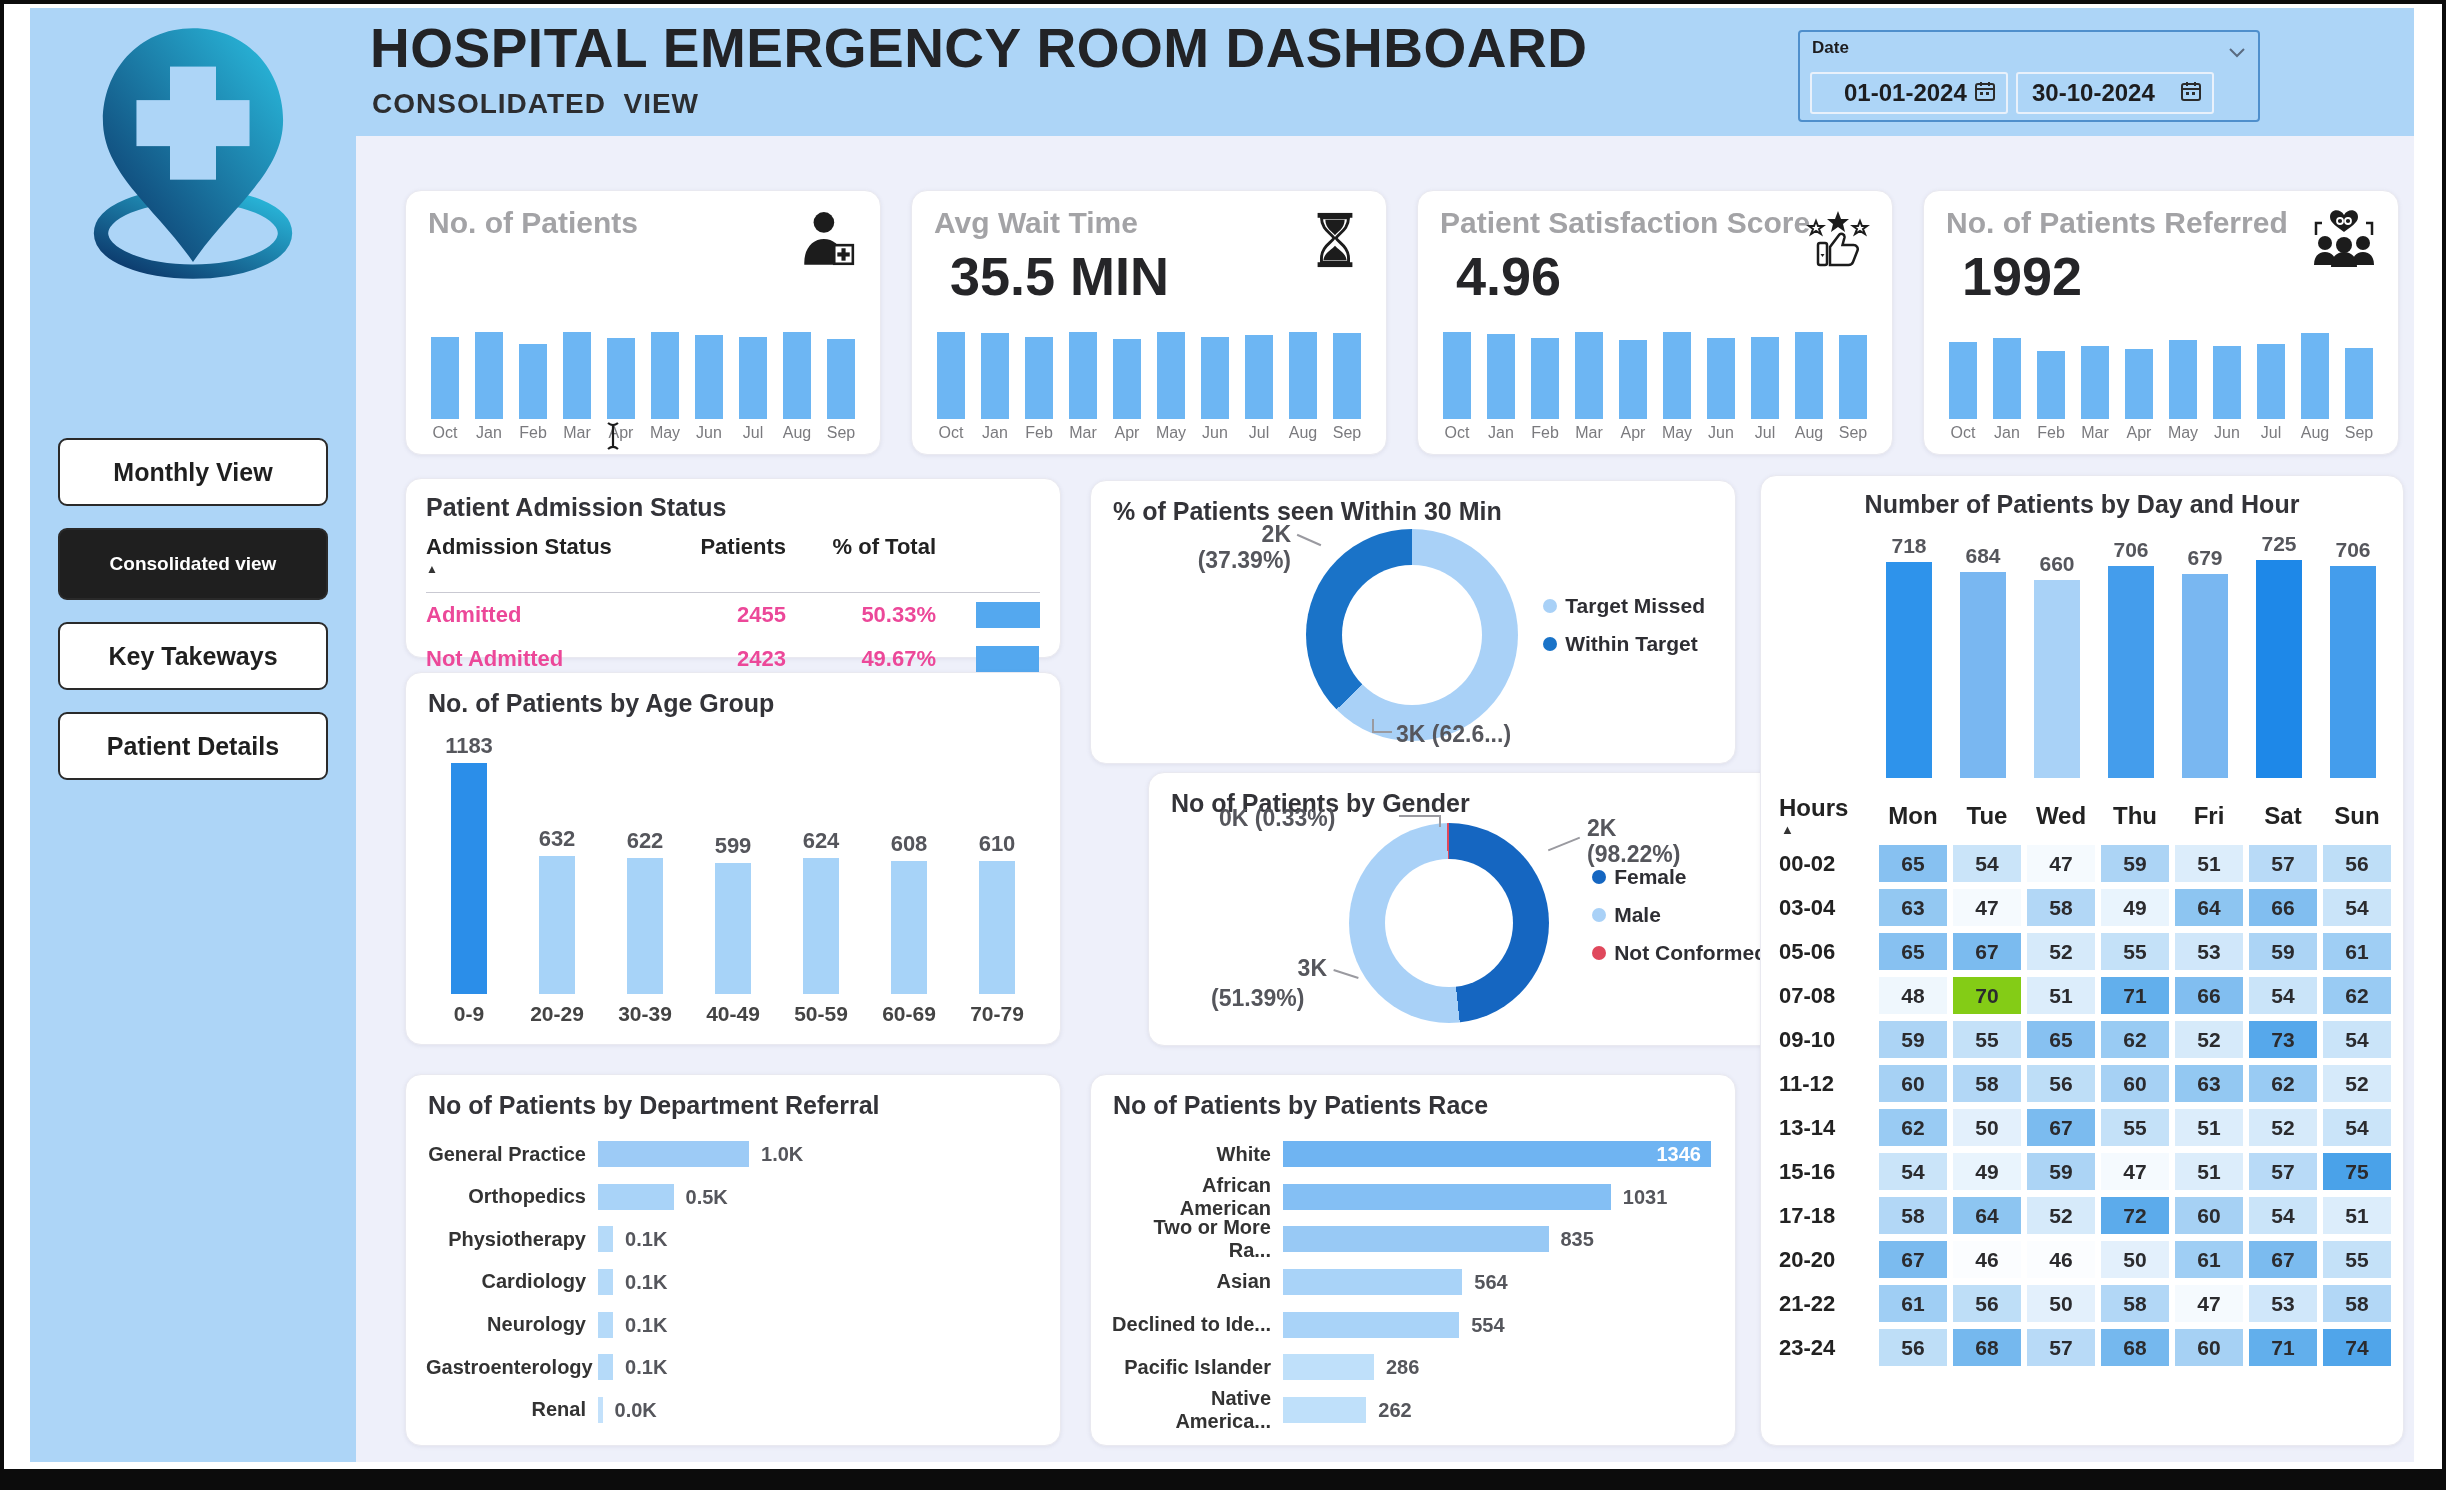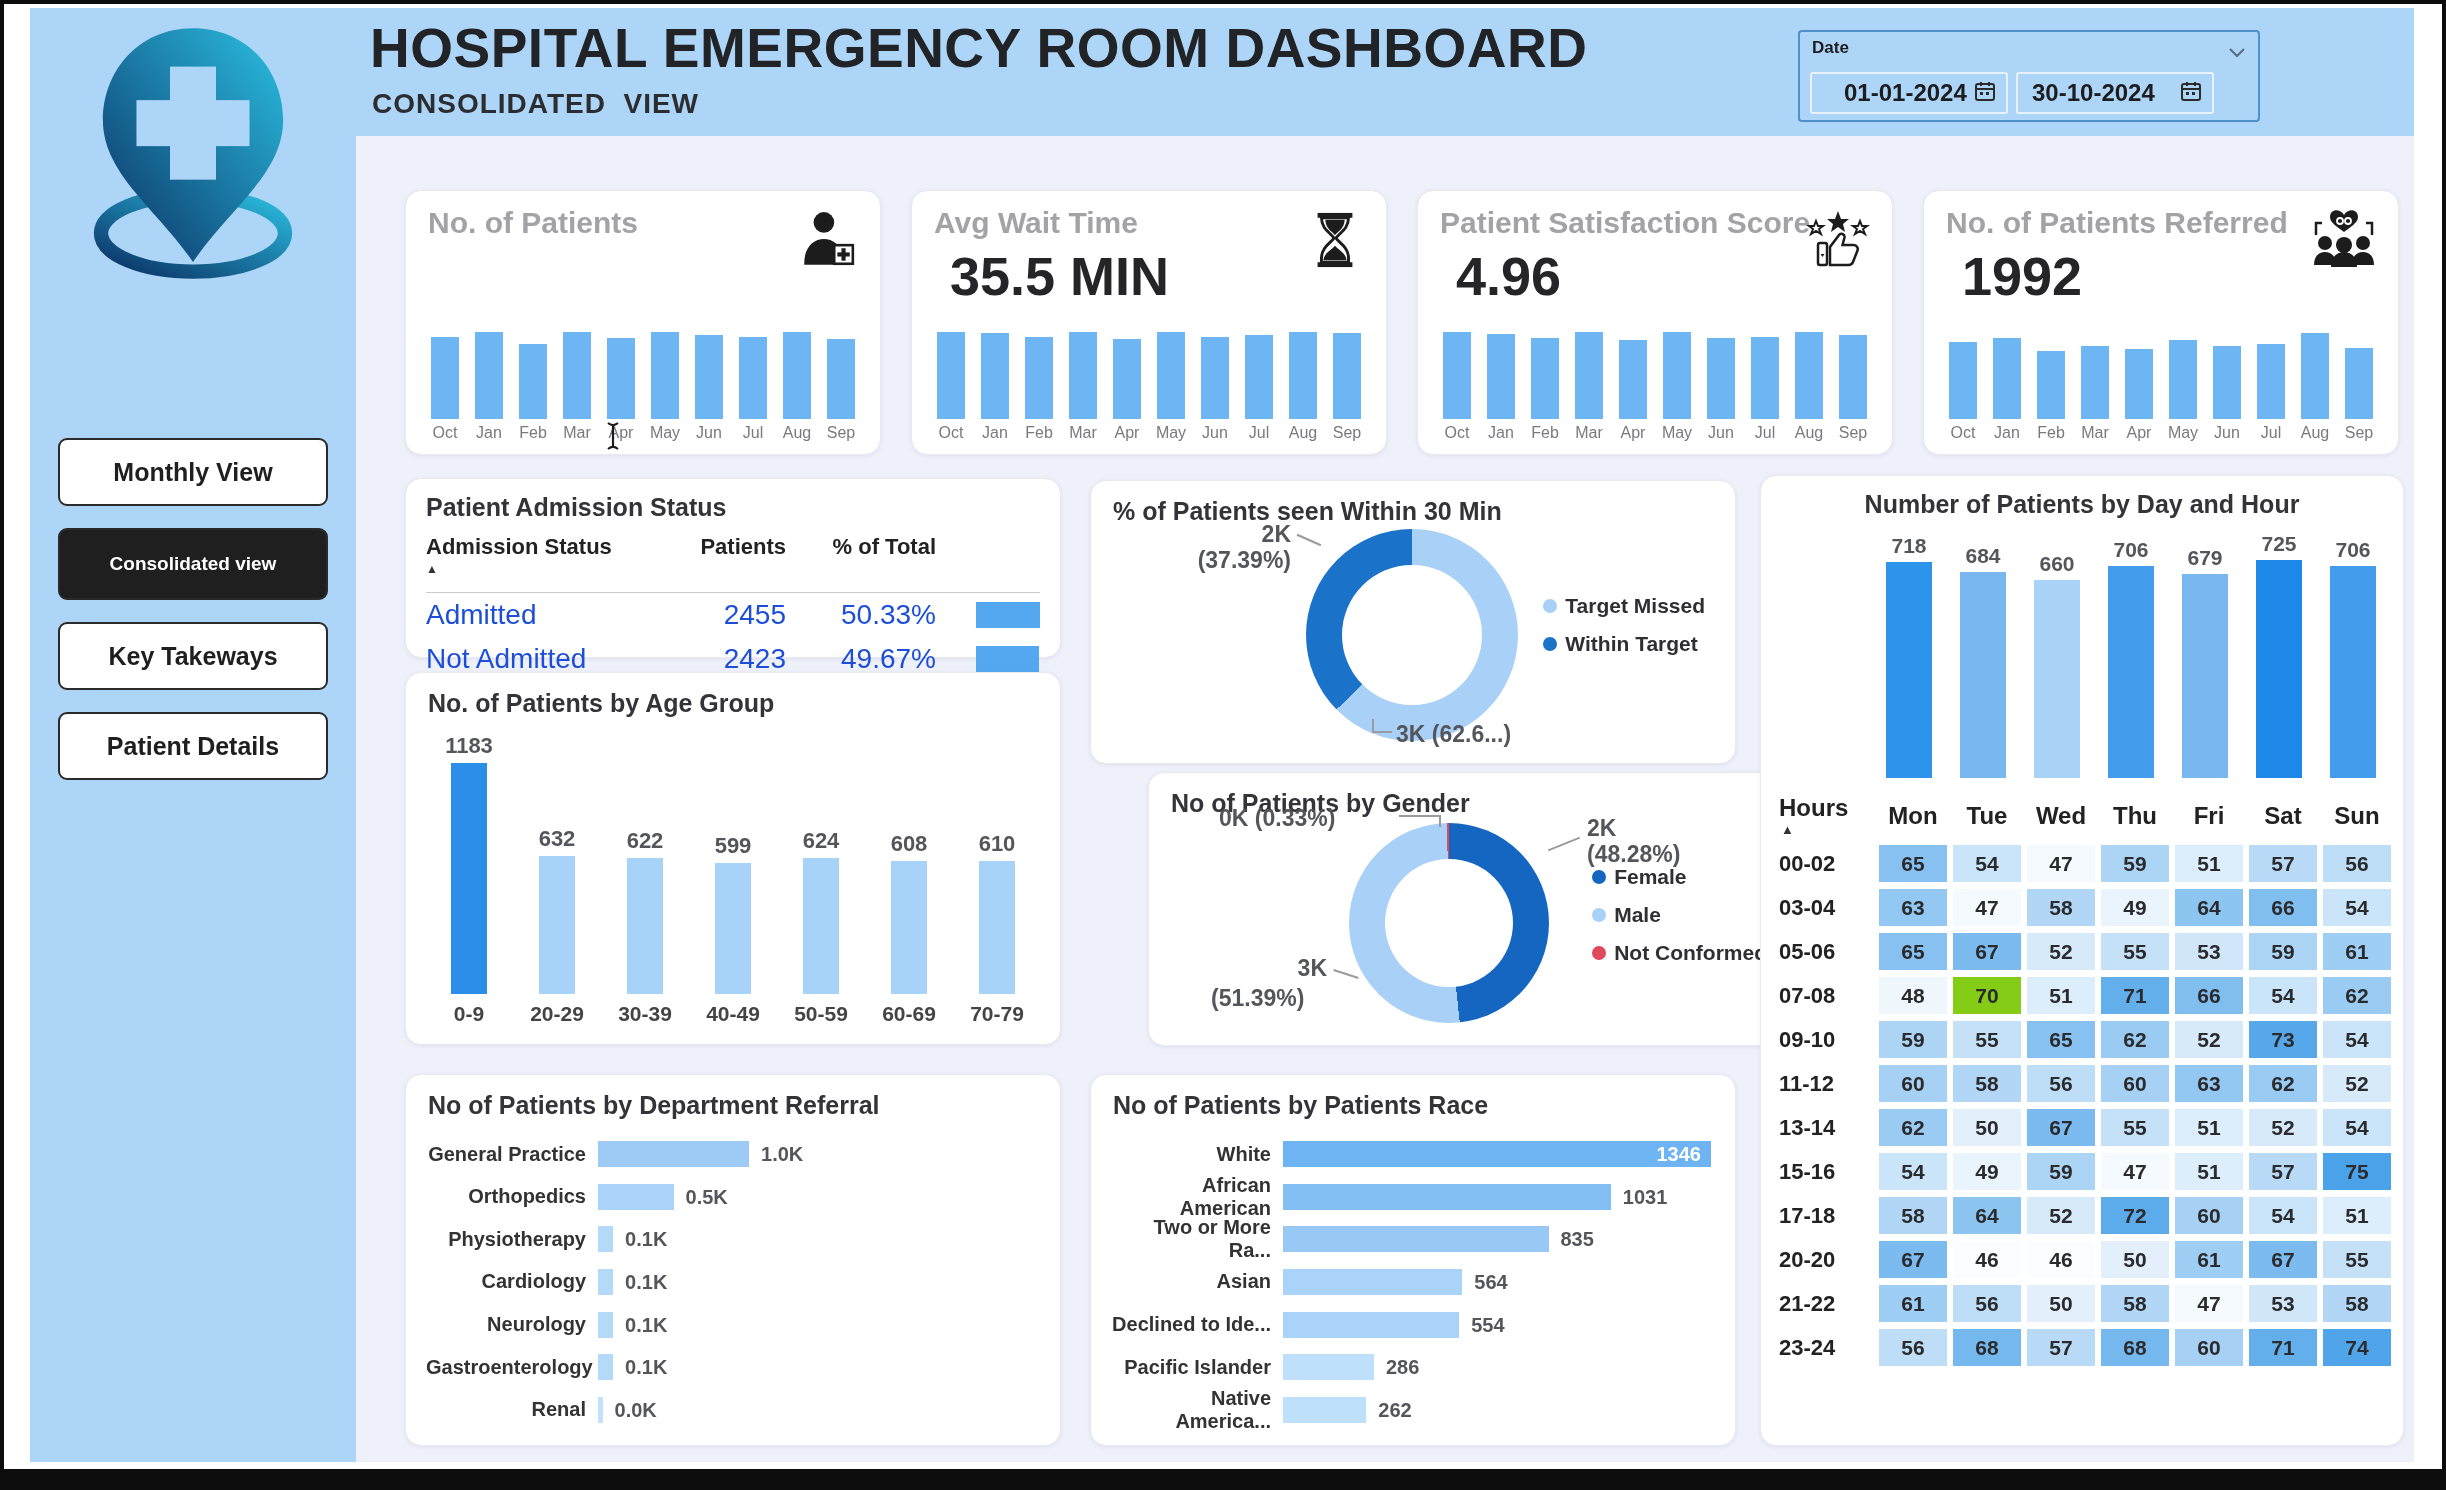--- a/index.html
+++ b/index.html
@@ -45,21 +45,21 @@
   .mini-bar{width:28px;background:#6db6f3;}
   .mini-label{font-size:16px;color:#7a7a7e;margin-top:5px;}
   
   #admission{left:405px;top:478px;width:656px;height:180px;padding:14px 20px;}
   .adm-head{display:grid;grid-template-columns:250px 110px 150px 1fr;margin-top:12px;
     border-bottom:1px solid #c9c9d2;padding-bottom:16px;}
   .adm-h{font-size:22px;font-weight:800;color:#222;}
   .adm-h.num{text-align:right;}
   .adm-sort{font-size:12px;color:#333;margin-top:2px;}
   .adm-row{display:grid;grid-template-columns:250px 110px 150px 1fr;align-items:center;height:44px;}
-  .adm-cell{font-size:28px;font-weight:400;color:#1d4ed8;}
+  .adm-cell{font-size:22px;font-weight:700;color:#ec4899;}
   .adm-cell.num{text-align:right;}
   .adm-bartrack{height:26px;margin-left:40px;position:relative;}
   .adm-bar{height:100%;background:#54a8ef;}
   
   #age-panel{left:405px;top:672px;width:656px;height:373px;padding:16px 22px;}
   #age-bars{position:absolute;left:28px;right:28px;top:60px;bottom:18px;display:flex;justify-content:space-between;}
   .age-col{display:flex;flex-direction:column;align-items:center;justify-content:flex-end;width:70px;}
   .age-val{font-size:22px;font-weight:800;color:#55565c;margin-bottom:4px;}
   .age-bar{width:36px;}
   .age-cat{font-size:21px;font-weight:800;color:#444;margin-top:8px;}
@@ -497,21 +497,21 @@
 <div class="panel" id="gender-panel">
   <div class="panel-title">No of Patients by Gender</div>
   <div class="donut" id="gender-donut" style="left: 200px; top: 50px; width: 200px; height: 200px; background: conic-gradient(rgb(21, 102, 193) 0%, rgb(21, 102, 193) 48.28%, rgb(169, 209, 247) 48.28%, rgb(169, 209, 247) 99.67%, rgb(224, 72, 92) 99.67%, rgb(224, 72, 92) 100%);"></div>
   <div class="donut-label" style="left:70px;top:32px;">
     <span>0K (0.33%)</span>
   </div>
   <div class="leader" style="left:250px;top:42px;width:40px;height:2px;"></div>
   <div class="leader" style="left:290px;top:42px;width:2px;height:12px;"></div>
   <div class="donut-label" style="left:438px;top:42px;">
     <div>2K</div>
-      <div>(48.28%)</div>
+      <div>(98.22%)</div>
   </div>
   <div class="leader" style="left:398px;top:70px;width:34px;height:2px;transform:rotate(-22deg);"></div>
   <div class="donut-label" style="left:118px;top:182px;text-align:right;width:60px;">
     <div>3K</div>
   </div>
   <div class="donut-label" style="left:62px;top:212px;">
     <div>(51.39%)</div>
   </div>
   <div class="leader" style="left:184px;top:200px;width:26px;height:2px;transform:rotate(18deg);"></div>
   <div class="legend" id="gender-legend" style="right:26px;top:92px;">

